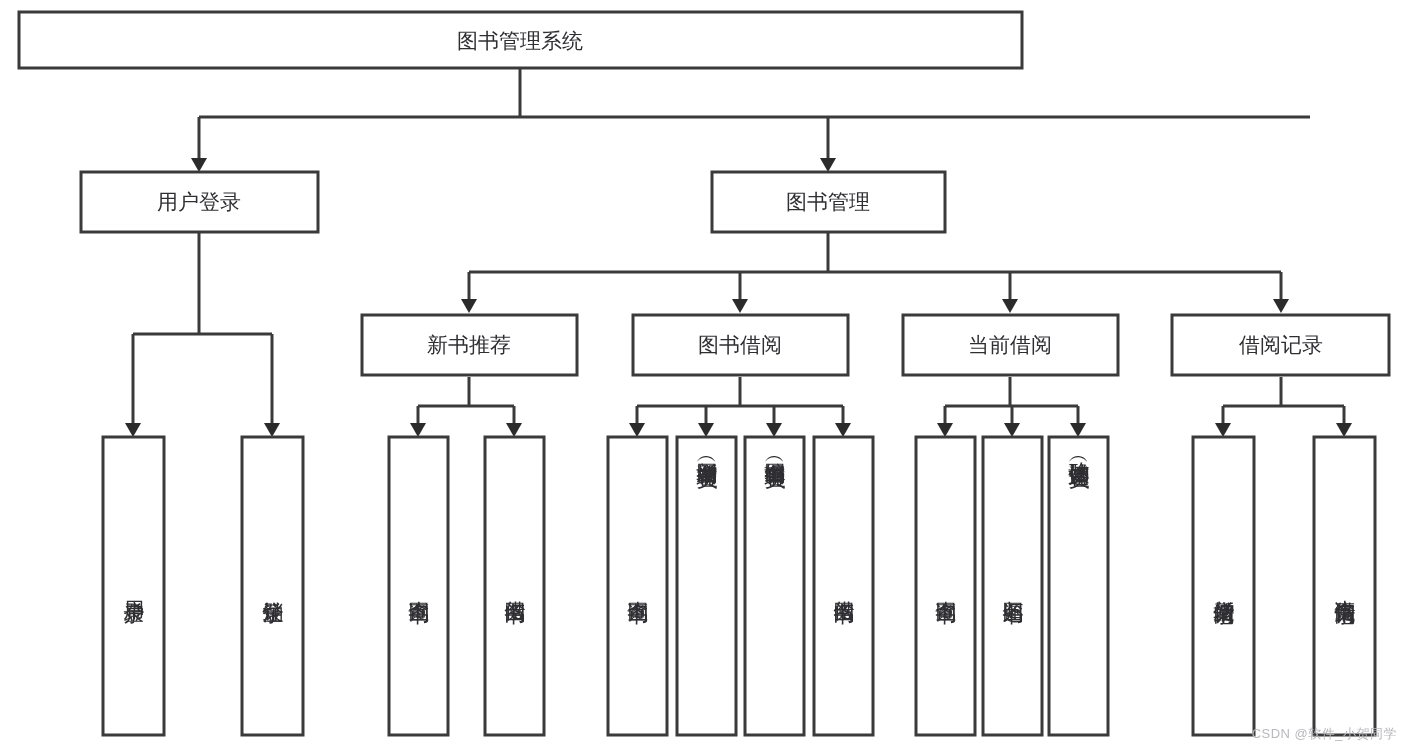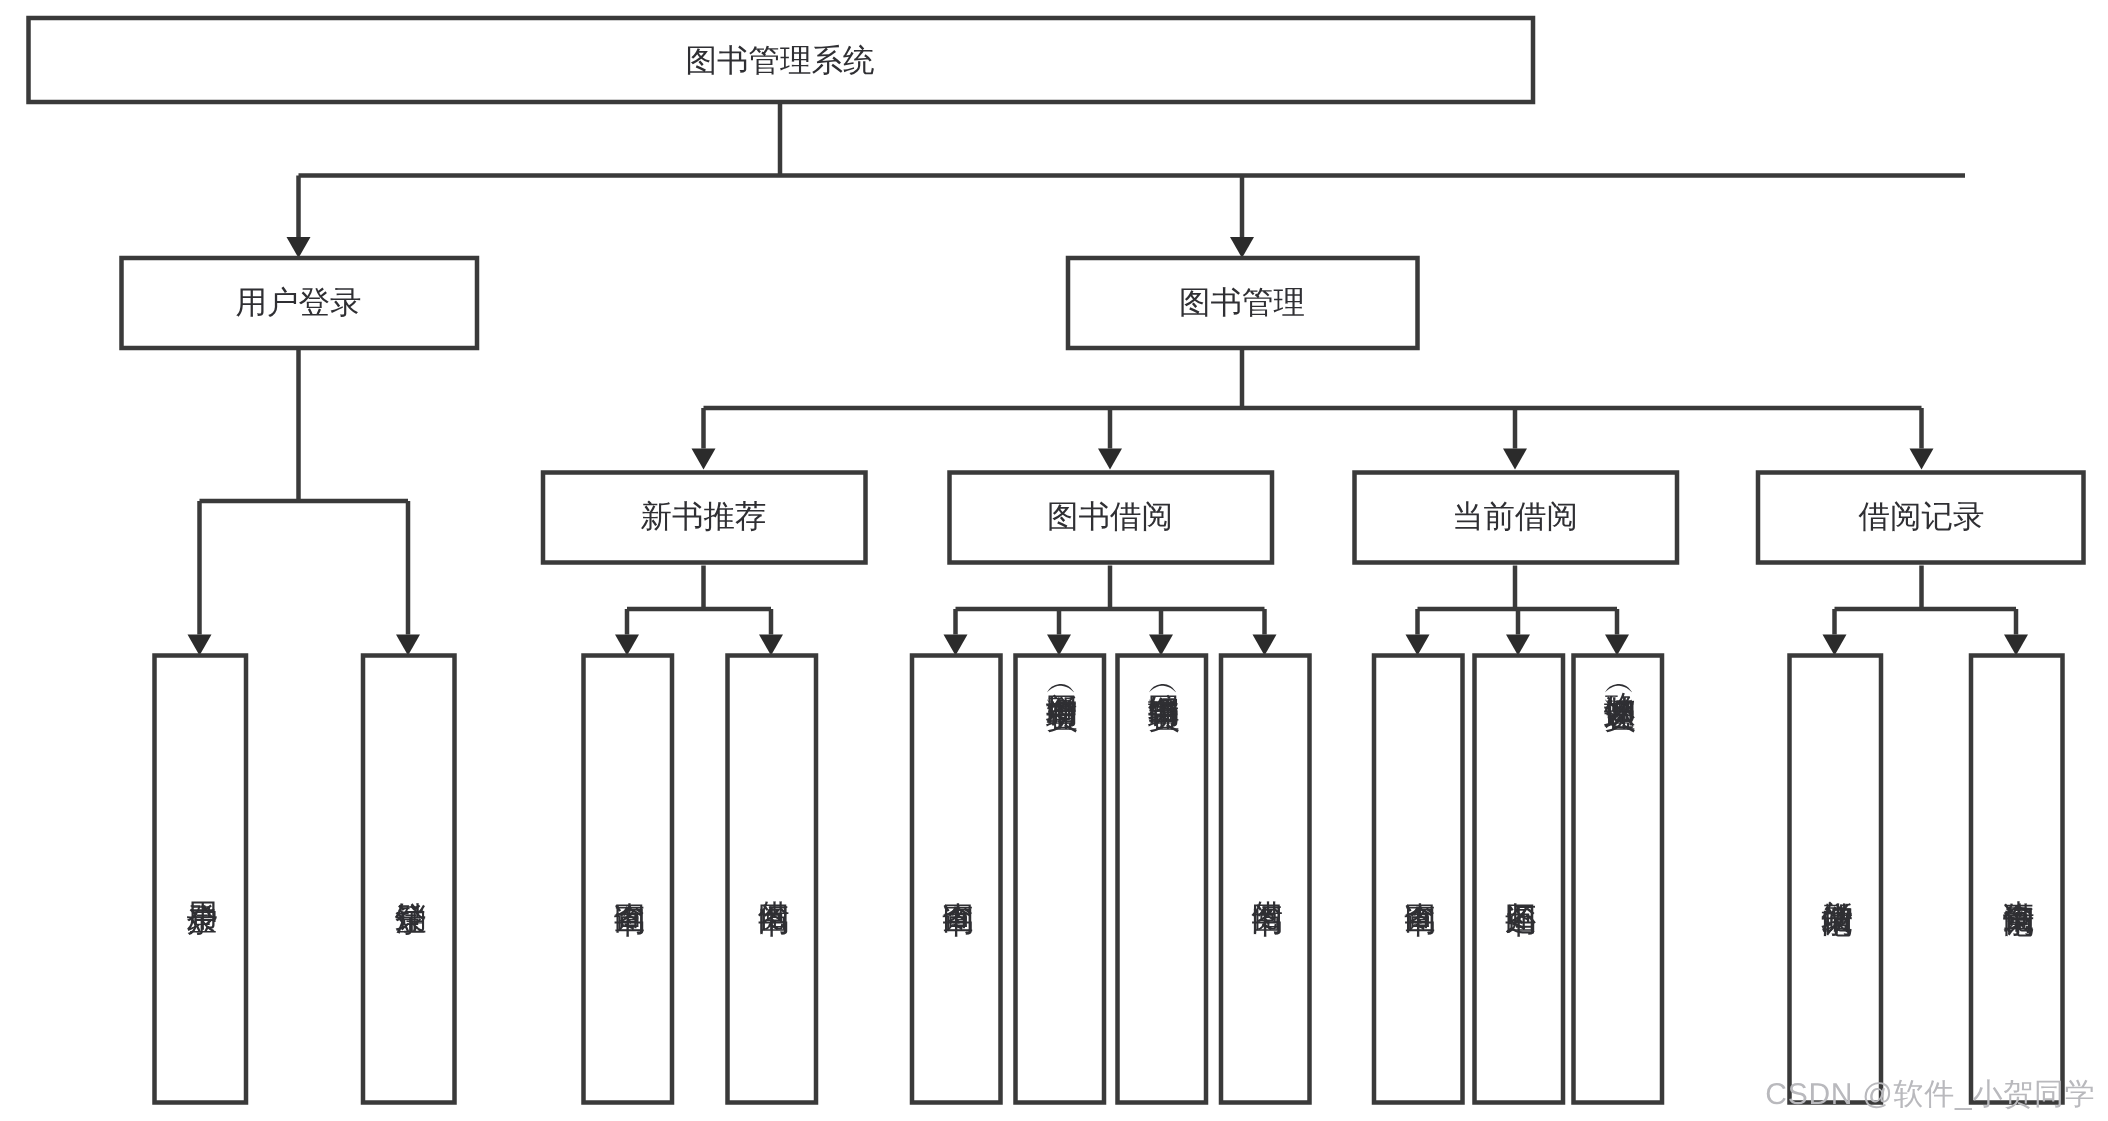--- a/index.html
+++ b/index.html
@@ -64,21 +64,21 @@
     color: #2f2f33;
     letter-spacing: 1px;
     white-space: nowrap;
     text-align: center;
   }
   #watermark {
     position: absolute;
     right: 8px;
     bottom: 4px;
     font-family: "Liberation Sans", "DejaVu Sans", sans-serif;
-    font-size: 20px;
+    font-size: 13px;
     color: #b9b9bd;
     letter-spacing: 0.5px;
     white-space: nowrap;
   }
 </style>
 </head>
 <body>
 
 <div id="diagram-root">
 

